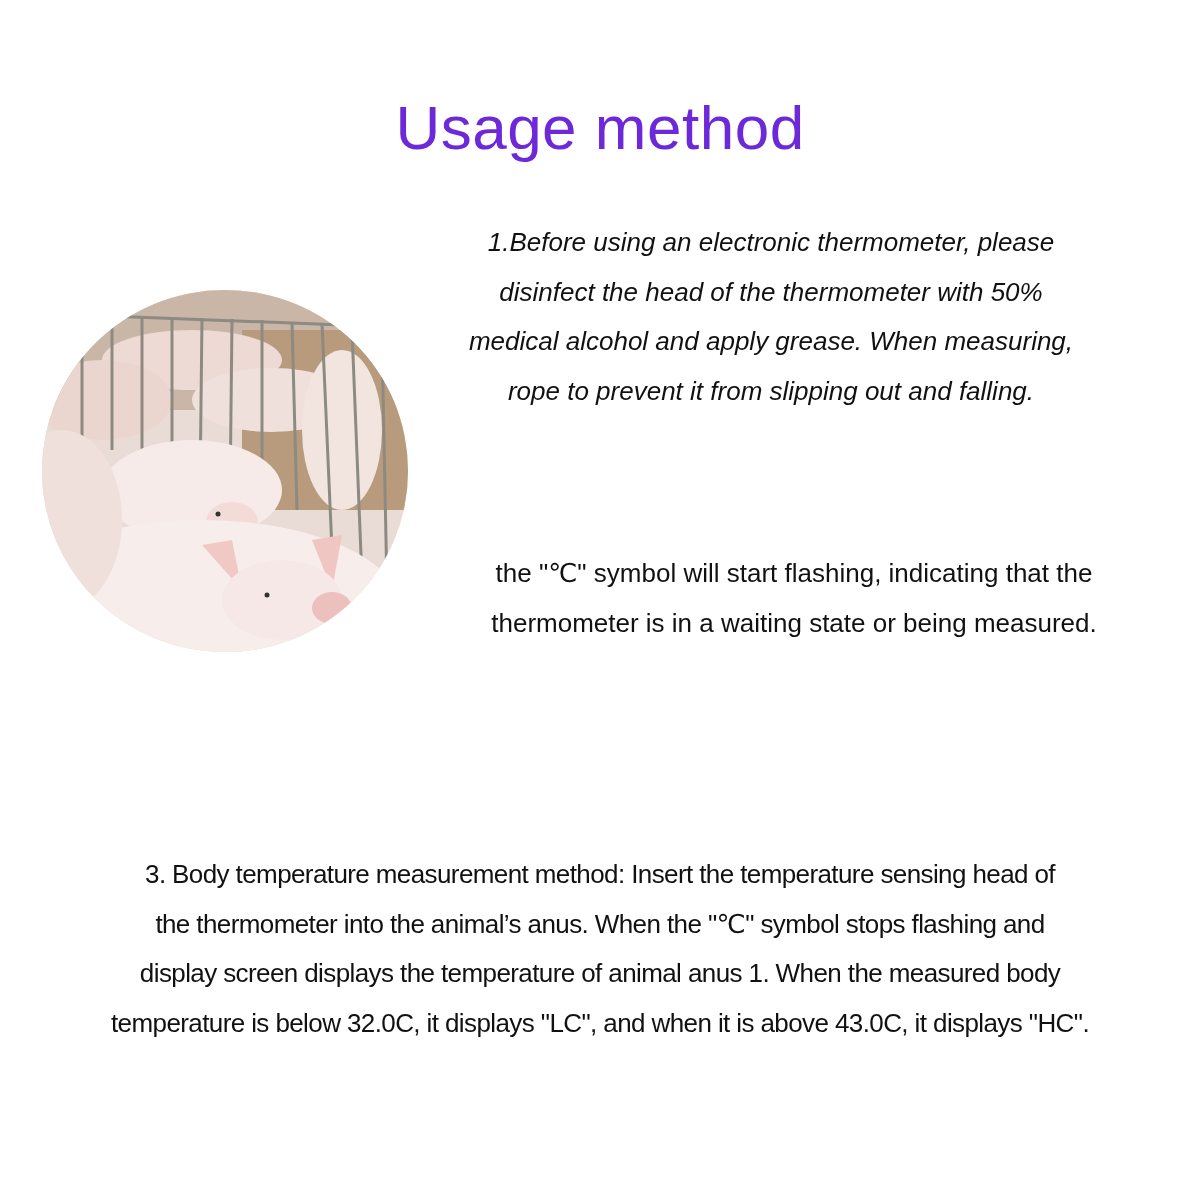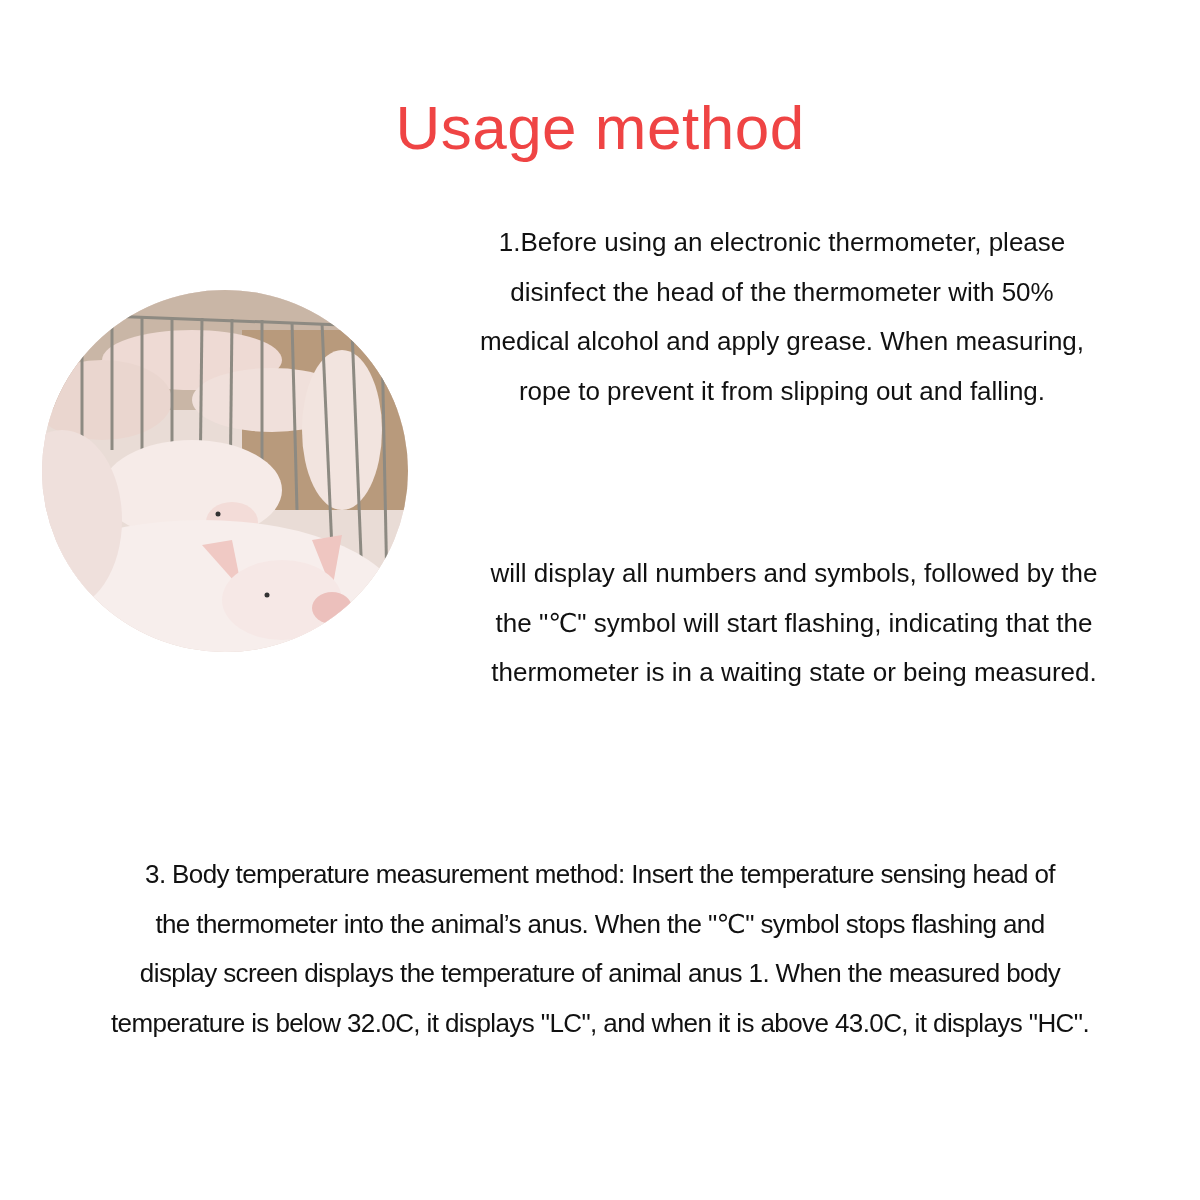--- a/index.html
+++ b/index.html
@@ -1,24 +1,24 @@
 <!DOCTYPE html>
 <html><head>
 <meta charset="utf-8">
 <style>
   html, body { margin:0; padding:0; background:#ffffff; }
   body { width:1200px; height:1200px; position:relative; overflow:hidden;
          font-family:"Liberation Sans", "DejaVu Sans", sans-serif; color:#111; }
   .title { position:absolute; top:92px; left:0; width:1200px; text-align:center;
-           font-size:62px; font-weight:400; letter-spacing:0.5px; color:#ef4444; }
+           font-size:62px; font-weight:400; letter-spacing:0.5px; color:#6d28d9; }
   .photo { position:absolute; left:42px; top:290px; width:366px; height:362px; border-radius:50%;
            overflow:hidden; background:#eee0dc; }
   .photo svg { width:100%; height:100%; display:block; }
   .para { position:absolute; text-align:center; font-size:26px; line-height:49.5px; color:#111; }
-  .p1 { left:432px; top:218px; width:700px; }
+  .p1 { left:421px; top:218px; width:700px;font-style:italic; }
   .p2 { left:444px; top:549px; width:700px; }
   .p3 { left:40px; top:850px; width:1120px; letter-spacing:-0.6px; }
   .line { display:block; white-space:nowrap; }
 </style>
 </head>
 <body>
 
 <div class="title">Usage method</div>
 
 <div class="photo">
@@ -65,21 +65,20 @@
 </div>
 
 <div class="para p1">
   <span class="line">1.Before using an electronic thermometer, please</span>
   <span class="line">disinfect the head of the thermometer with 50%</span>
   <span class="line">medical alcohol and apply grease. When measuring,</span>
   <span class="line">rope to prevent it from slipping out and falling.</span>
 </div>
 
 <div class="para p2">
-  <span class="line">will display all numbers and symbols, followed by the</span>
   <span class="line">the "℃" symbol will start flashing, indicating that the</span>
   <span class="line">thermometer is in a waiting state or being measured.</span>
 </div>
 
 <div class="para p3">
   <span class="line">3. Body temperature measurement method: Insert the temperature sensing head of</span>
   <span class="line">the thermometer into the animal’s anus. When the "℃" symbol stops flashing and</span>
   <span class="line">display screen displays the temperature of animal anus 1. When the measured body</span>
   <span class="line">temperature is below 32.0C, it displays "LC", and when it is above 43.0C, it displays "HC".</span>
 </div>

